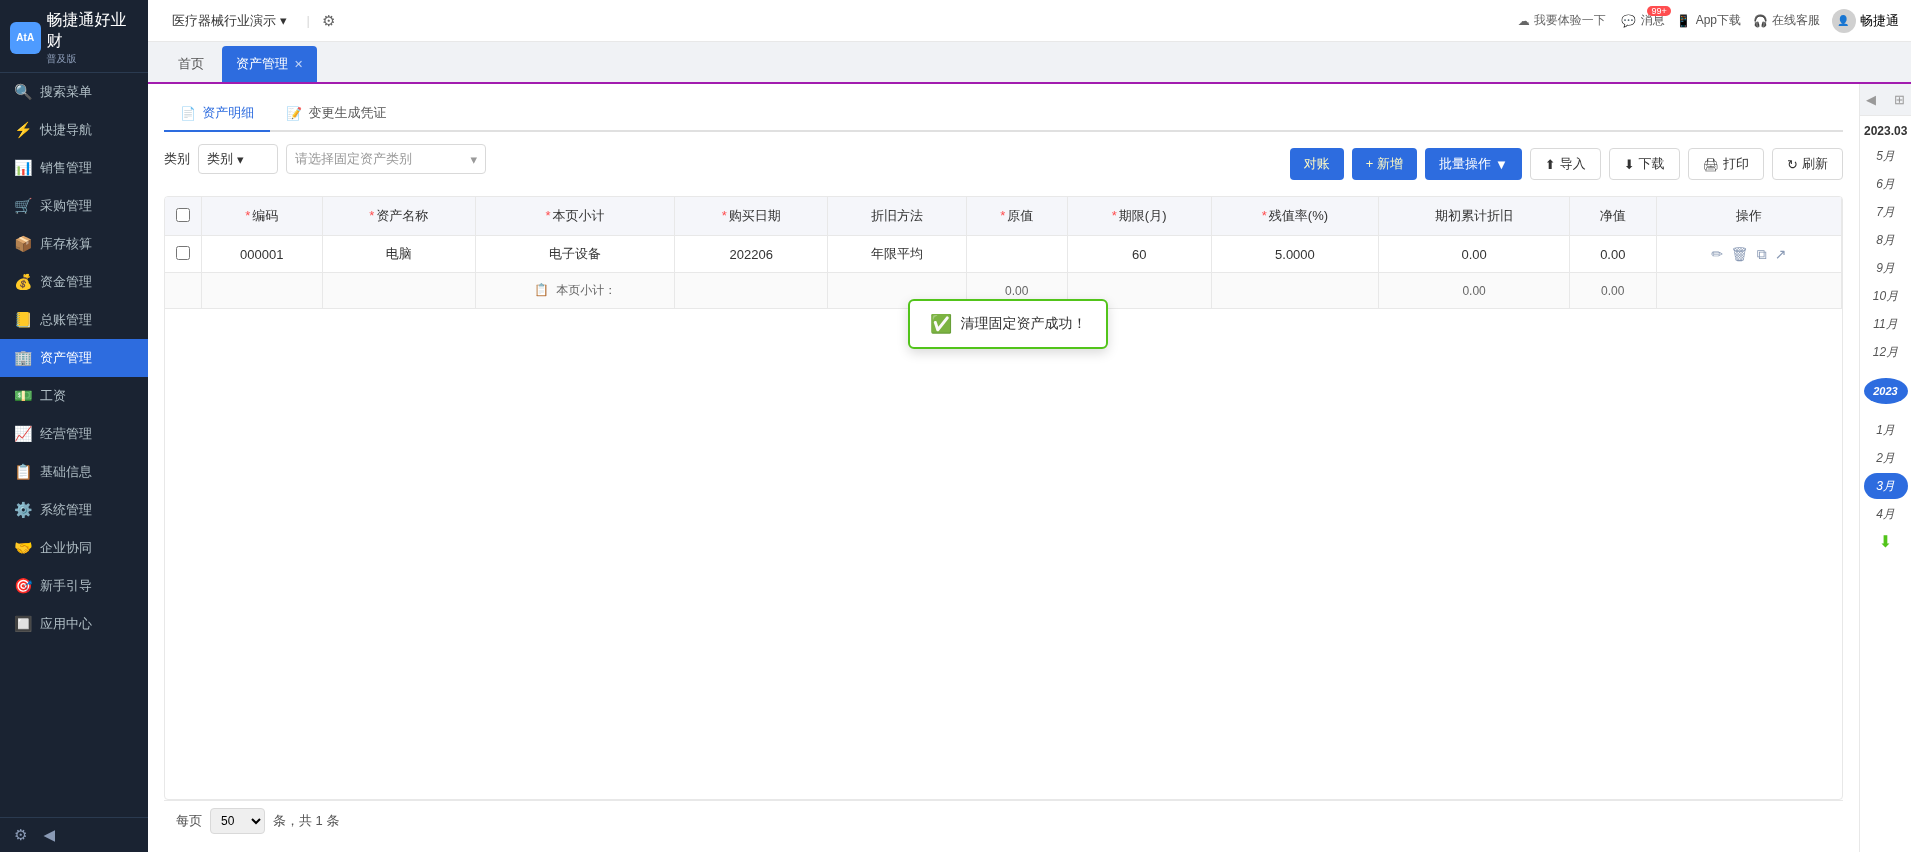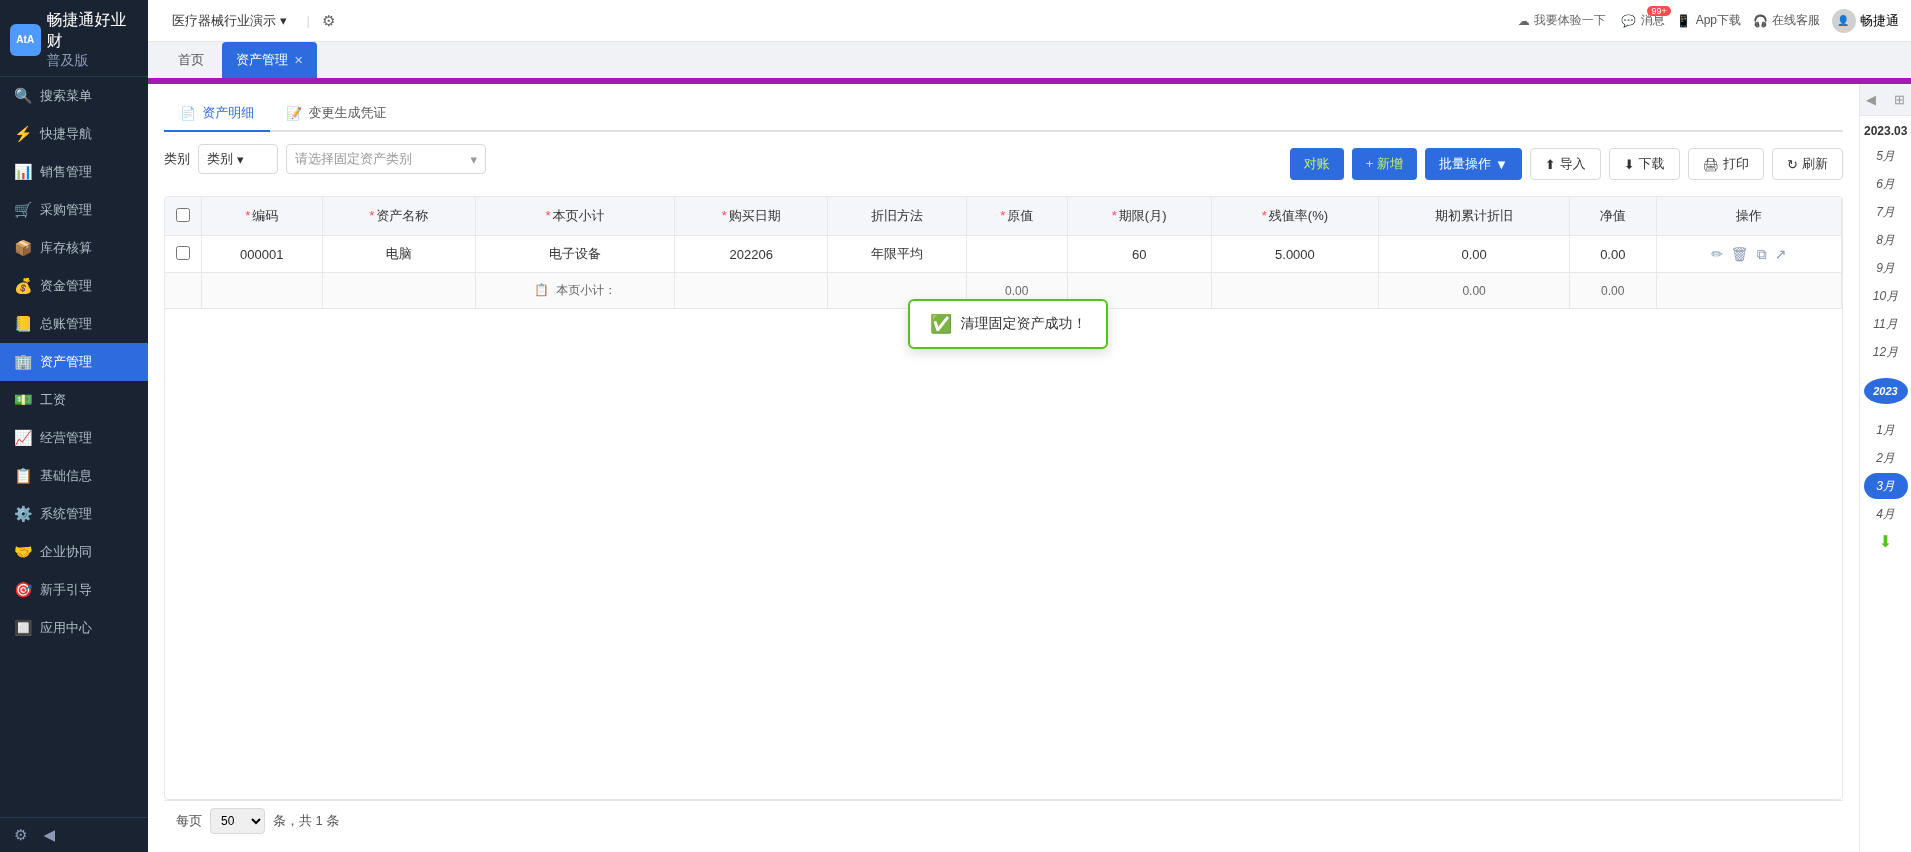--- a/index.html
+++ b/index.html
@@ -22,21 +22,21 @@
       border-bottom: 1px solid #2a3a50;
     }
     .sidebar-logo-icon {
       width: 32px; height: 32px;
       background: #4e9bff;
       border-radius: 6px;
       display: flex; align-items: center; justify-content: center;
       color: white; font-size: 10px; font-weight: bold;
     }
     .sidebar-logo-text { color: #fff; font-size: 16px; line-height: 1.3; }
-    .sidebar-logo-sub { color: #8a9ab5; font-size: 14px; }
+    .sidebar-logo-sub { color: #8a9ab5; font-size: 10px; }
     .sidebar-scroll { flex: 1; overflow-y: auto; }
     .sidebar-scroll::-webkit-scrollbar { width: 4px; }
     .sidebar-scroll::-webkit-scrollbar-thumb { background: #3a4a60; border-radius: 2px; }
     .sidebar-item {
       display: flex; align-items: center; gap: 8px;
       padding: 10px 14px;
       color: #b0bec5;
       cursor: pointer;
       font-size: 13px;
       transition: background 0.2s;
@@ -95,21 +95,21 @@
       font-size: 9px; border-radius: 8px;
       padding: 0 4px; min-width: 16px; text-align: center;
     }
     .user-area { display: flex; align-items: center; gap: 4px; cursor: pointer; }
     .user-avatar { width: 24px; height: 24px; border-radius: 50%; background: #d0d0d0; display: flex; align-items: center; justify-content: center; font-size: 10px; color: #666; }
 
     
     .tab-bar {
       height: 42px;
       background: #f0f2f5;
-      border-bottom: 6px solid #a21caf;
+      border-bottom: 2px solid #a21caf;
       display: flex;
       align-items: flex-end;
       padding: 0 0 0 16px;
       gap: 4px;
     }
     .tab {
       height: 36px;
       padding: 0 14px;
       display: flex; align-items: center; gap: 6px;
       font-size: 13px; cursor: pointer;
@@ -170,21 +170,21 @@
       justify-content: space-between;
     }
     .toolbar-left { display: flex; align-items: center; gap: 8px; }
     .toolbar-right { display: flex; align-items: center; gap: 8px; }
     .btn {
       height: 32px; padding: 0 14px;
       border-radius: 4px; border: none;
       font-size: 13px; cursor: pointer;
       display: flex; align-items: center; gap: 4px;
     }
-    .btn-primary { background: #2d6cdf; color: #bef264; }
+    .btn-primary { background: #2d6cdf; color: #fef9c3; }
     .btn-default { background: #fff; color: #333; border: 1px solid #d9d9d9; }
     .btn-batch { background: #2d6cdf; color: #fff; }
 
     
     .filter-row {
       display: flex; align-items: center; gap: 8px;
       margin-bottom: 10px;
     }
     .filter-label { font-size: 13px; color: #333; }
     .filter-select {

